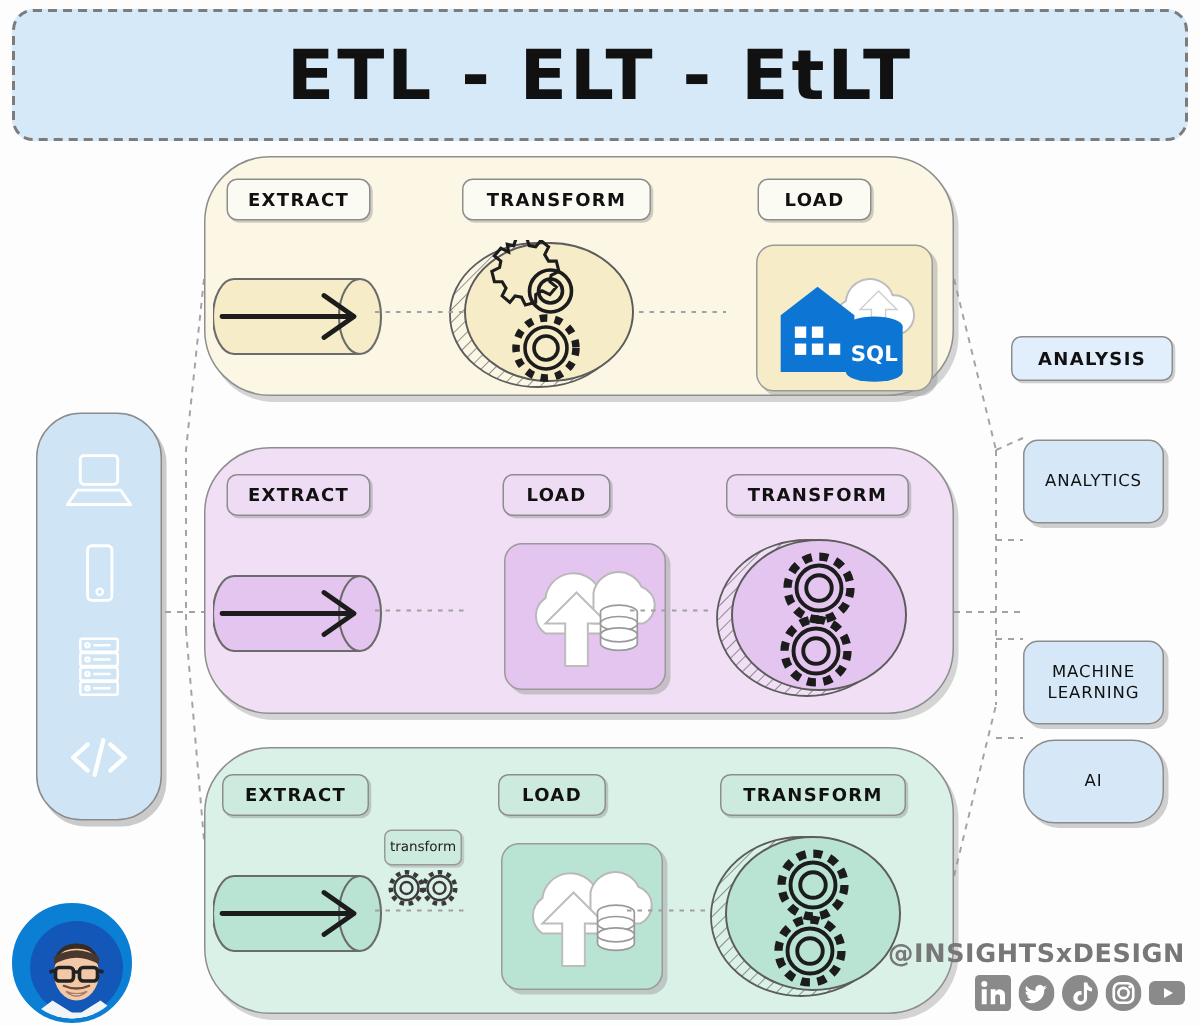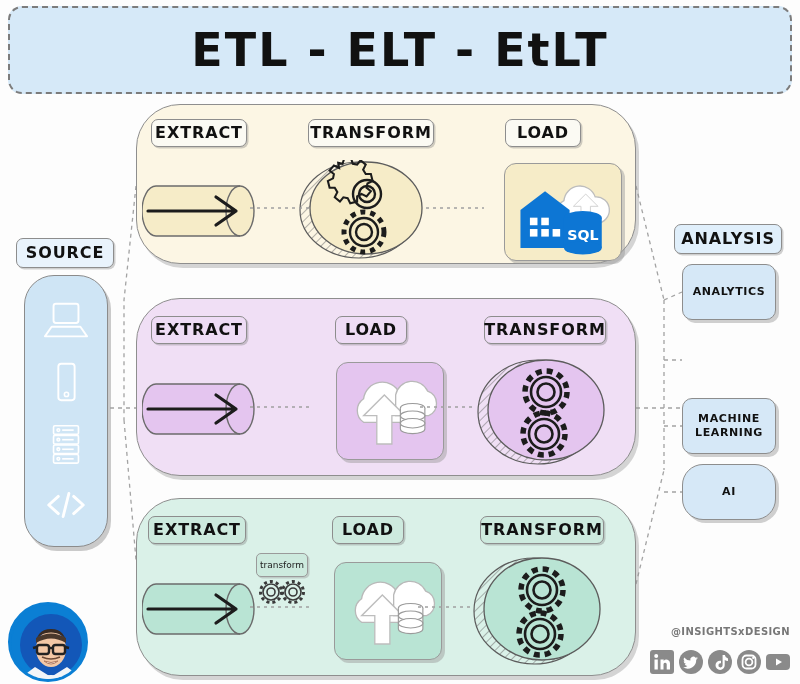--- a/index.html
+++ b/index.html
@@ -24,21 +24,21 @@
     font-family: "DejaVu Sans", sans-serif;
     font-size: 46px; font-weight: 700; letter-spacing: 2px;
     color: #111; white-space: nowrap;
   }
 
   
   .pill {
     border: 1.4px solid #8d8d8d;
     border-radius: 7px;
     display: flex; align-items: center; justify-content: center;
-    font-size: 16px; font-weight: 700; letter-spacing: .9px;
+    font-size: 12px; font-weight: 700; letter-spacing: .9px;
     color: #111; text-align: center; line-height: 1.05;
     box-shadow: 1.5px 1.5px 0 rgba(120,120,120,.35);
   }
 
   
   #source-label { position: absolute; left: 16px; top: 238px; width: 98px; height: 30px; background: #e9f3fc; }
   #source-panel {
     position: absolute; left: 24px; top: 275px; width: 84px; height: 272px;
     background: #cfe5f5; border: 1.6px solid #8b8b8b; border-radius: 30px;
     box-shadow: 3px 4px 0 rgba(140,140,140,.45);
@@ -71,37 +71,37 @@
   
   .gear-disc { position: absolute; }
 
   
   #analysis-label { position: absolute; left: 674px; top: 224px; width: 108px; height: 30px; background: #e0effb; }
   .an-box {
     position: absolute; left: 682px; width: 94px; height: 56px;
     background: #d6e8f7; border: 1.4px solid #8d8d8d; border-radius: 10px;
     box-shadow: 3px 3px 0 rgba(150,150,150,.45);
     display: flex; align-items: center; justify-content: center;
-    font-size: 11px; font-weight: 700; letter-spacing: .6px; color: #111;
-    text-align: center; line-height: 1.25;
+    font-size: 11px; font-weight: 400; letter-spacing: .6px; color: #111;
+    text-align: center; line-height: 1.25; margin-top: 29px;
   }
   #an-0 { top: 264px; }
   #an-1 { top: 334px; }
   #an-2 { top: 398px; }
   #an-3 { top: 464px; border-radius: 21px; }
 
   
   #avatar {
     position: absolute; left: 8px; top: 602px; width: 80px; height: 80px;
     border-radius: 50%; overflow: hidden; background: #0b7fd4;
     border: 3px solid #0b7fd4;
   }
   #handle {
     position: absolute; right: 10px; top: 626px;
-    font-size: 10px; font-weight: 700; letter-spacing: .4px; color: #777;
+    font-size: 17px; font-weight: 700; letter-spacing: .4px; color: #777;
     text-align: right;
   }
   #socials {
     position: absolute; right: 10px; top: 650px;
     display: flex; gap: 5px; align-items: center;
   }
   .soc { width: 24px; height: 24px; display: block; }
 
   .tiny-label {
     position: absolute; border: 1.2px solid #9a9a9a; border-radius: 5px;
@@ -111,21 +111,20 @@
 </style>
 </head>
 <body>
 
 <div id="stage">
 
   <div id="title-bar">
     <div id="title-text">ETL - ELT - EtLT</div>
   </div>
 
-  <div class="pill" id="source-label">SOURCE</div>
   <div id="source-panel">
     <svg class="src-ico" viewBox="0 0 48 44">
       <rect x="11" y="4" width="26" height="20" rx="2.5" fill="none" stroke="#fff" stroke-width="2"></rect>
       <path d="M9 28 L39 28 L46 38 L2 38 Z" fill="none" stroke="#fff" stroke-width="2" stroke-linejoin="round"></path>
     </svg>
     <svg class="src-ico" viewBox="0 0 48 44">
       <rect x="16" y="3" width="17" height="38" rx="3" fill="none" stroke="#fff" stroke-width="2"></rect>
       <circle cx="24.5" cy="35" r="2.2" fill="none" stroke="#fff" stroke-width="1.6"></circle>
     </svg>
     <svg class="src-ico" viewBox="0 0 48 44">

